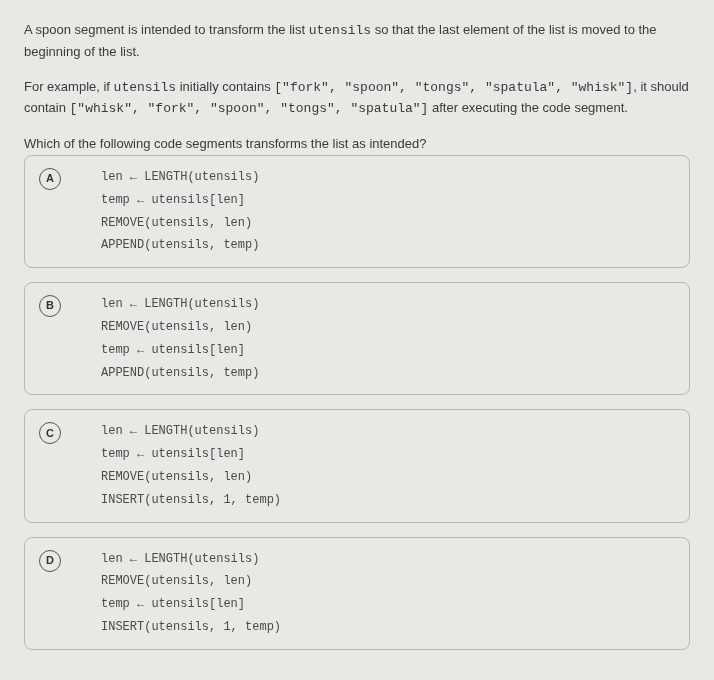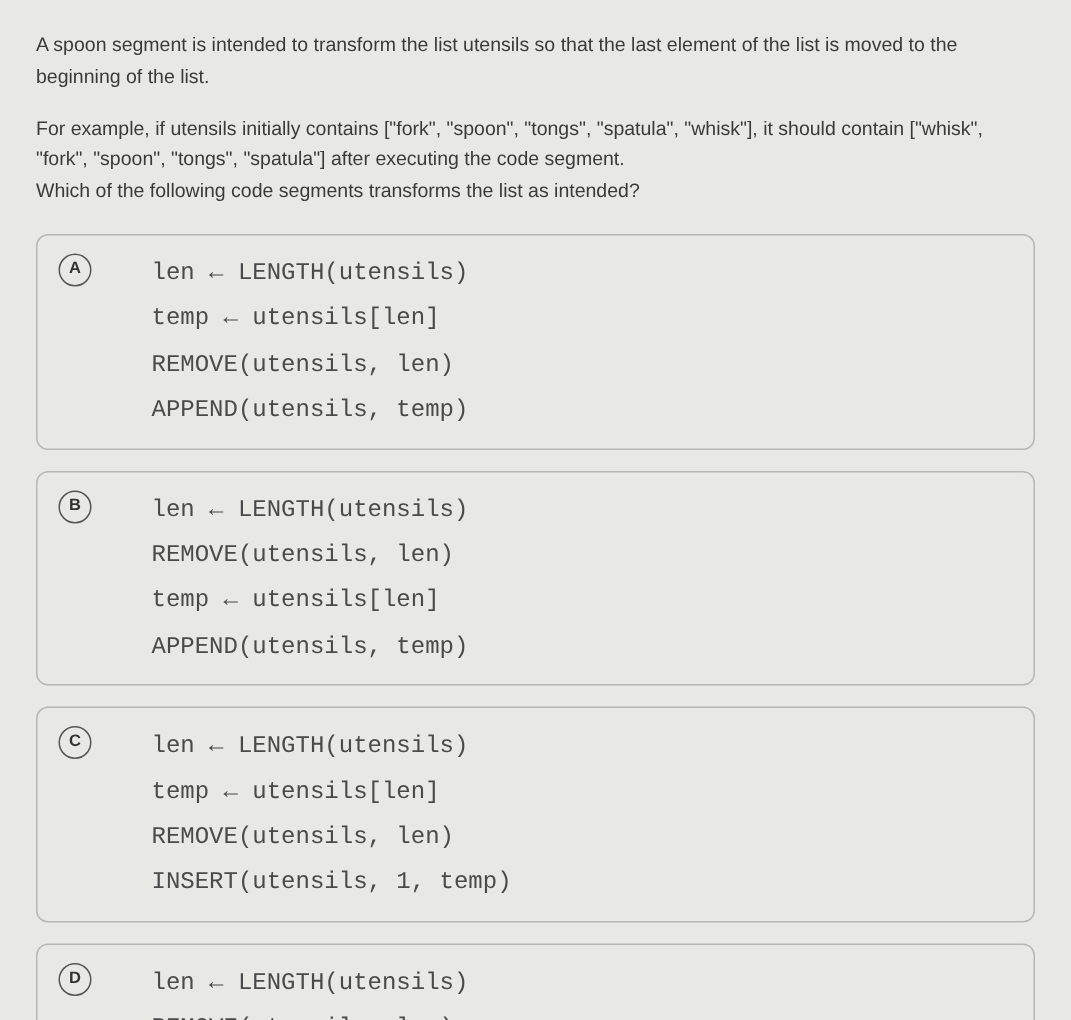--- a/index.html
+++ b/index.html
@@ -13,26 +13,26 @@
       padding: 20px 24px;
       width: 714px;
       color: #3a3a3a;
       font-size: 13px;
       line-height: 1.6;
     }
     .question-intro {
       margin-bottom: 14px;
     }
     .question-example {
+      margin-bottom: 14px;
     }
     .question-prompt {
-      margin-bottom: 18px;
     }
     .code-inline {
-      font-family: Liberation Sans, sans-serif;
+      font-family: Liberation Mono, monospace;
       font-size: 13px;
     }
     .option {
       display: flex;
       align-items: flex-start;
       border: 1px solid #b8b8b0;
       border-radius: 8px;
       padding: 10px 14px;
       margin-bottom: 14px;
       background: #e8e8e4;
@@ -47,21 +47,21 @@
       justify-content: center;
       font-size: 11px;
       font-weight: bold;
       flex-shrink: 0;
       margin-right: 40px;
       margin-top: 2px;
       color: #333;
     }
     .code-block {
       font-family: "Courier New", monospace;
-      font-size: 16px;
+      font-size: 12px;
       color: #4a4a4a;
       line-height: 1.9;
       white-space: pre;
     }
   </style>
 </head>
 <body>
 
 <div class="question-intro">
   <span>A spoon segment is intended to transform the list </span><span class="code-inline">utensils</span><span> so that the last element of the list is moved to the beginning of the list.</span>

